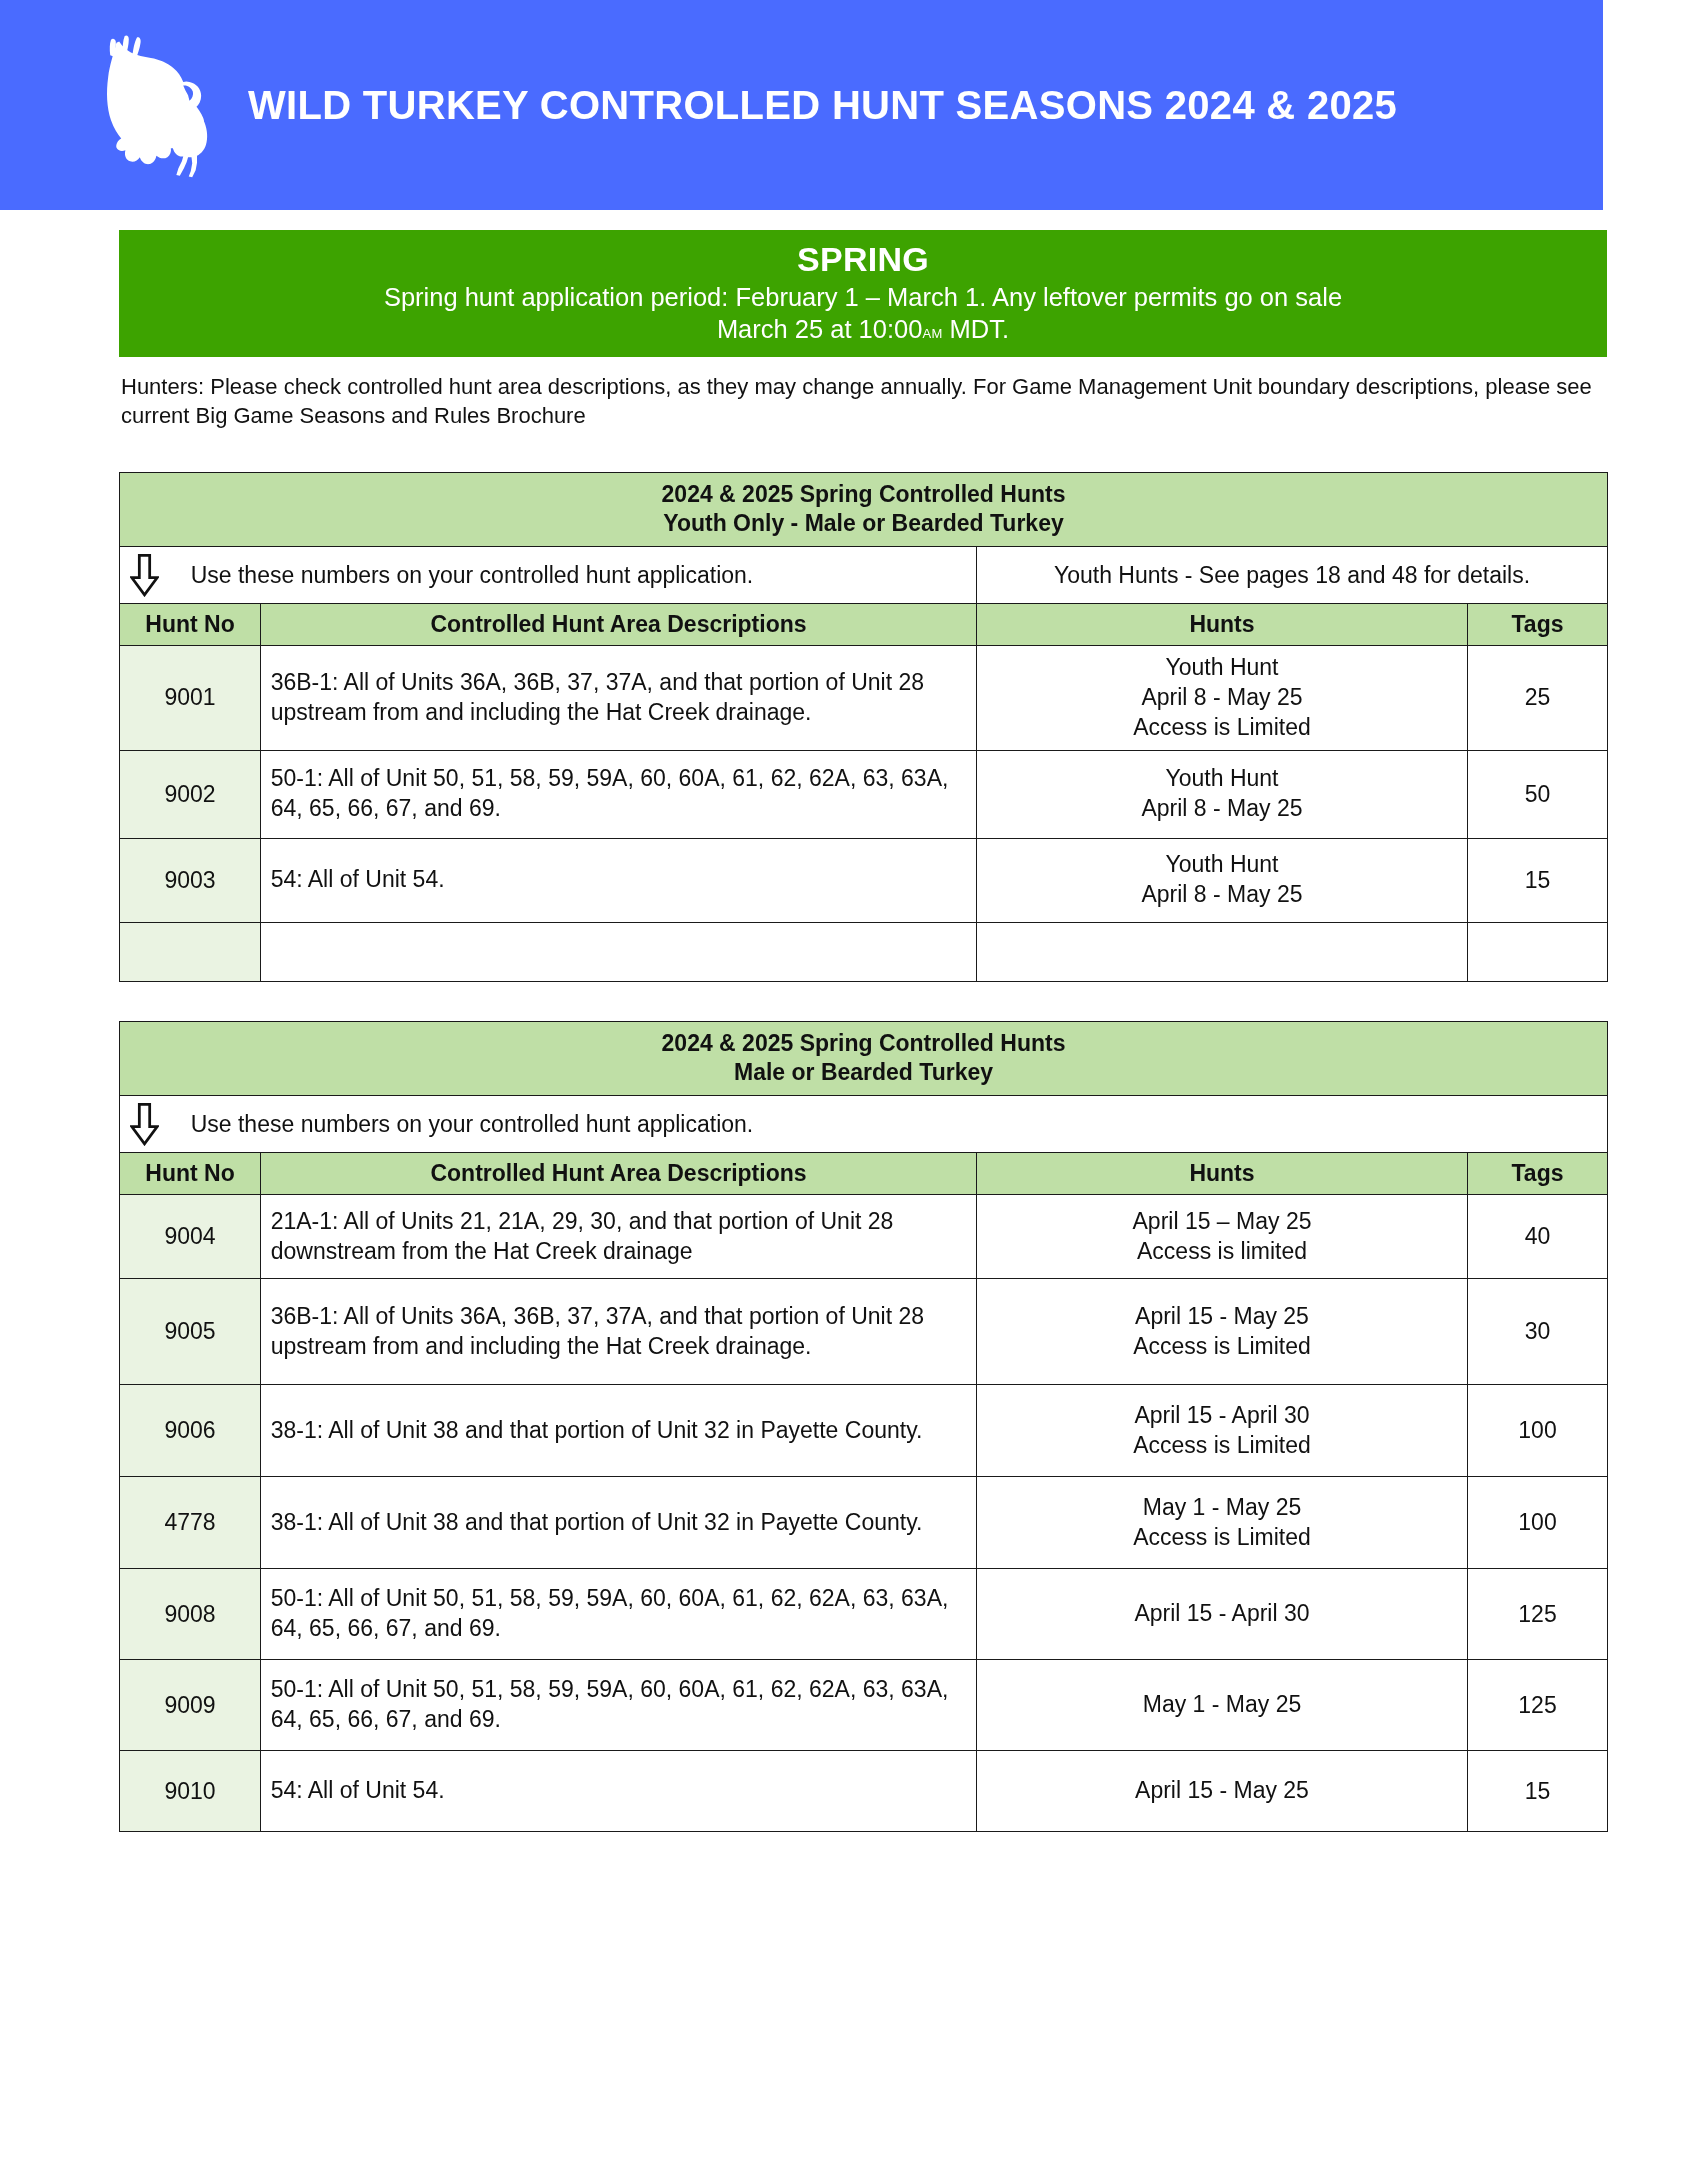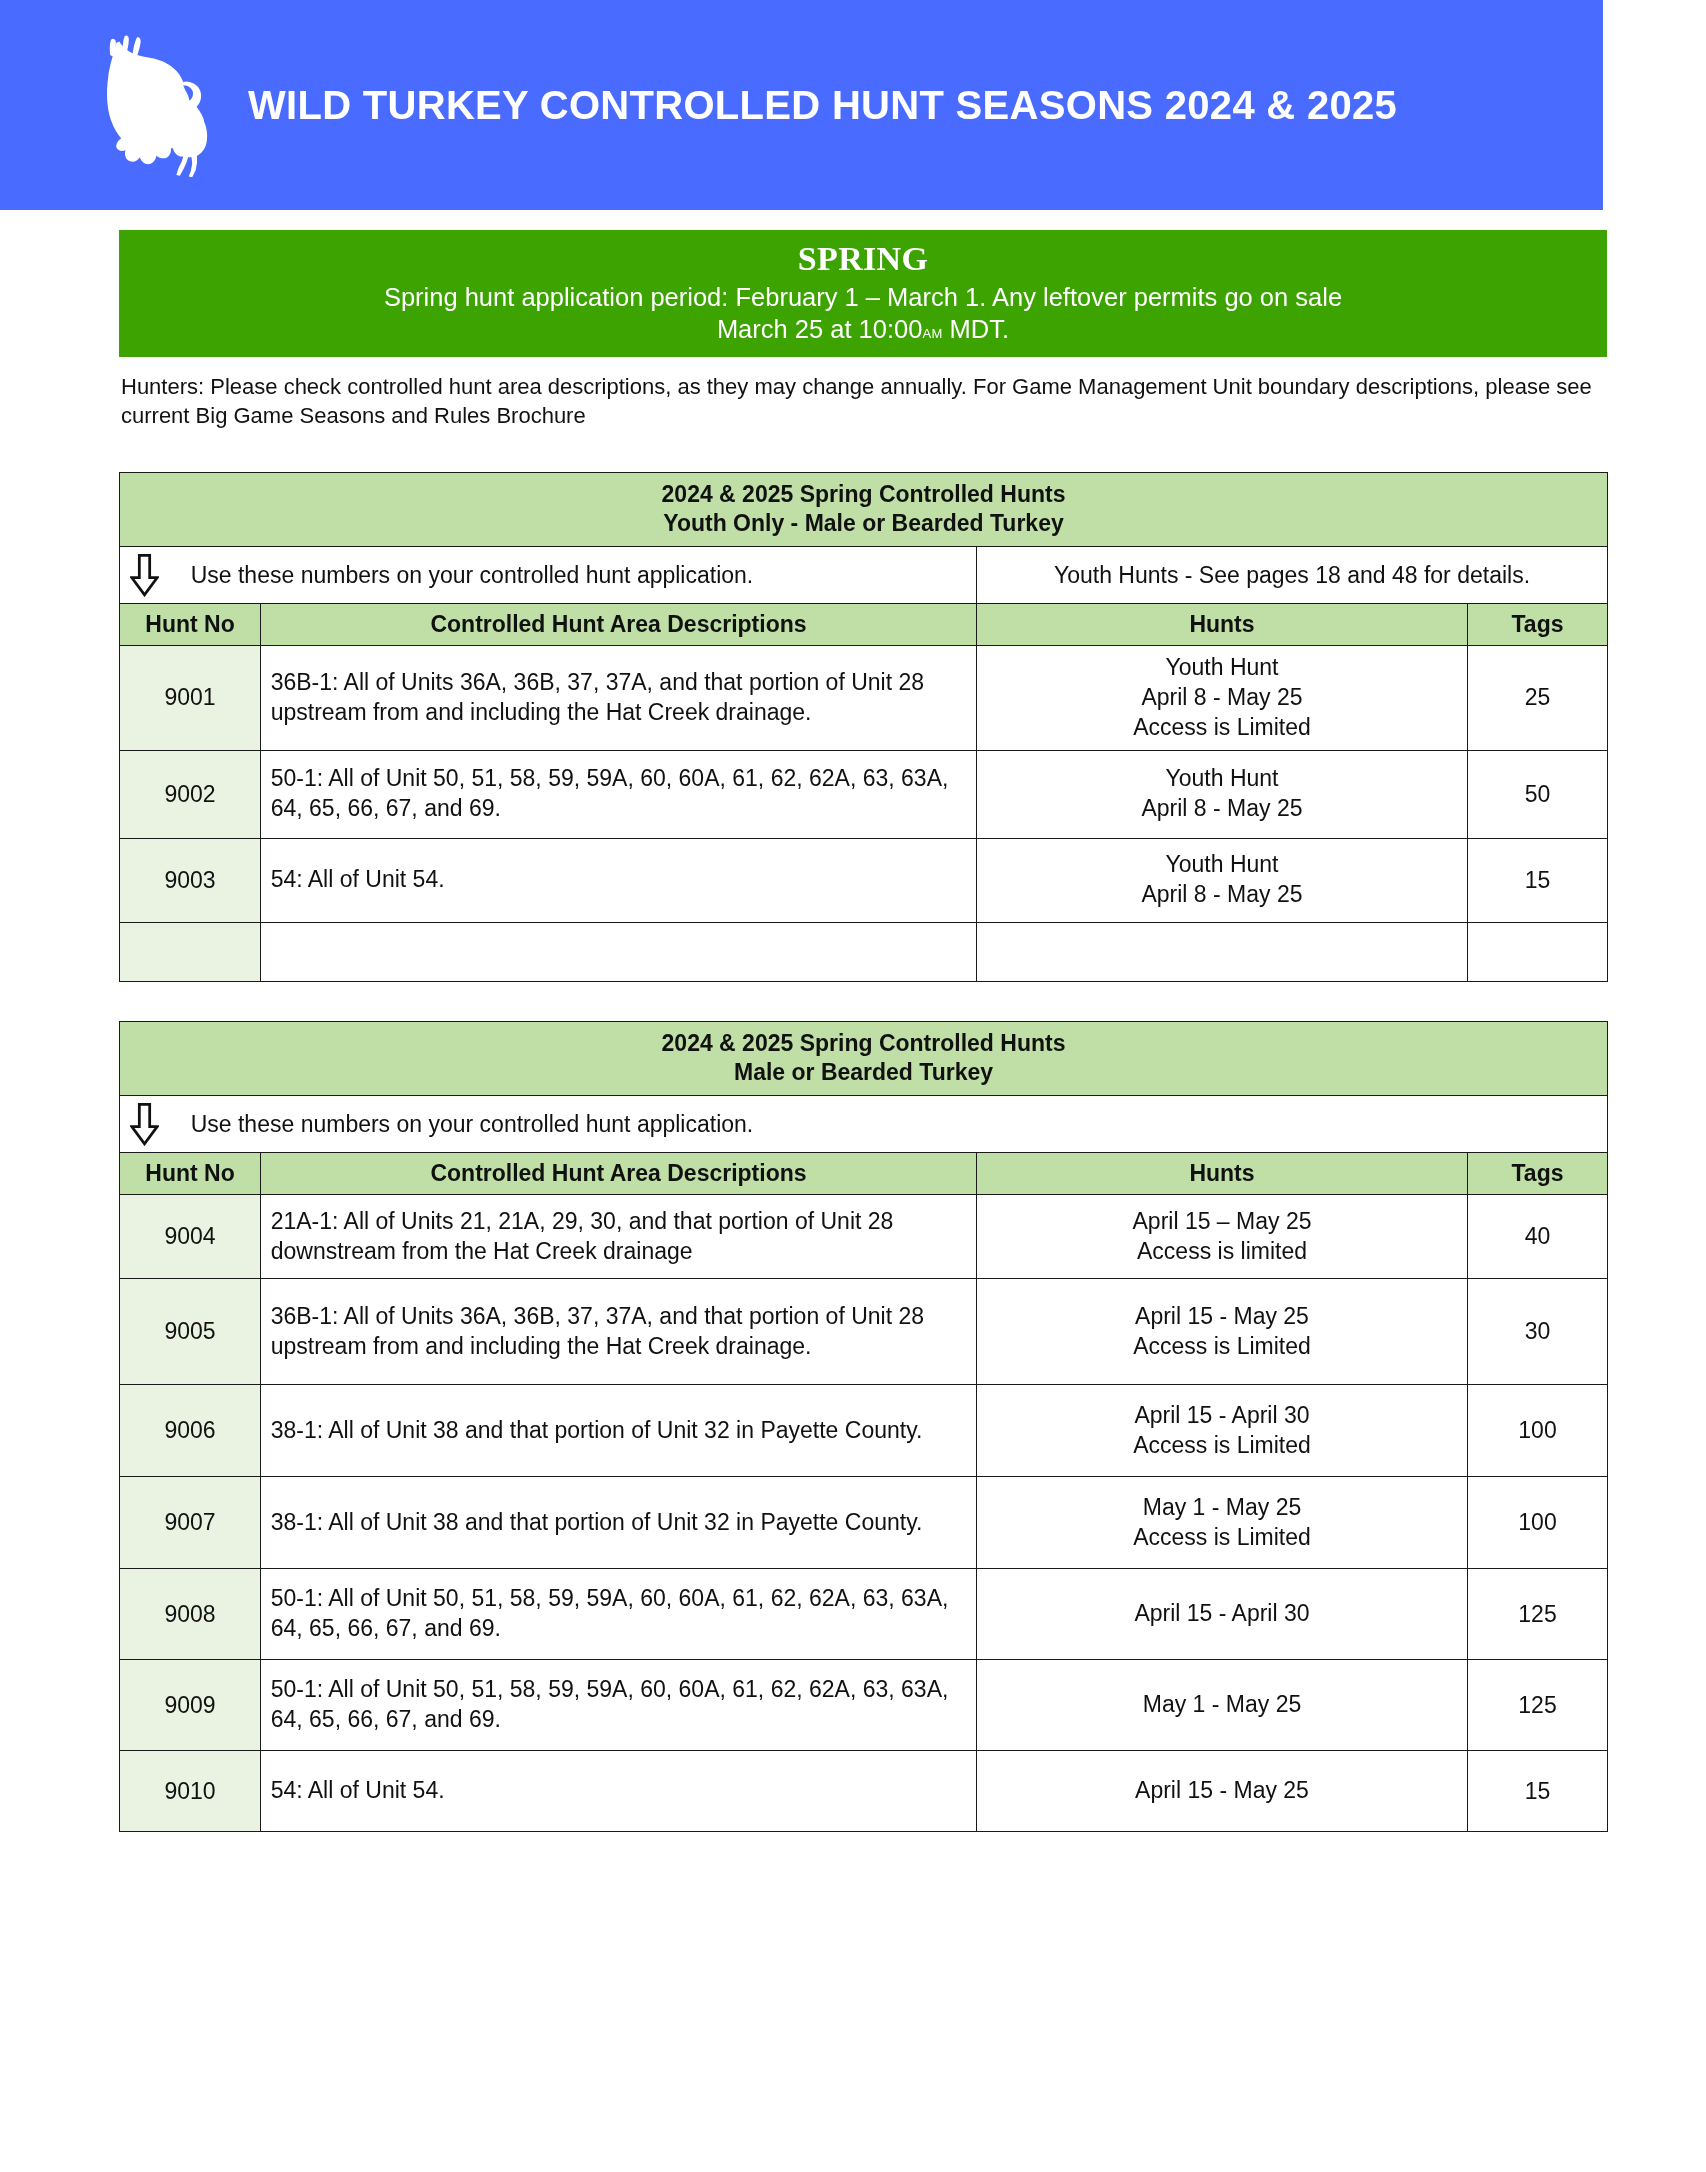--- a/index.html
+++ b/index.html
@@ -54,21 +54,20 @@
     color: #ffffff;
     text-align: center;
     padding: 9.7px 20.7px 12.4px 20.7px;
     box-sizing: border-box;
   }
   .season-title {
     font-size: 34px;
     font-weight: bold;
     line-height: 1.12;
     letter-spacing: 0.3px;
-    font-family: Liberation Serif, serif;
   }
   .season-sub {
     font-size: 25.5px;
     line-height: 1.26;
     margin-top: 2.8px;
   }
   .smallcaps {
     font-size: 13px;
     letter-spacing: 0.3px;
   }
@@ -335,21 +334,21 @@
       <td class="cell-huntno">9006</td>
       <td class="cell-desc">38-1: All of Unit 38 and that portion of Unit 32 in Payette County.</td>
       <td class="cell-hunts">
         <div>April 15 - April 30</div>
         <div>Access is Limited</div>
       </td>
       <td class="cell-tags">100</td>
     </tr>
 
     <tr style="height:92px;">
-      <td class="cell-huntno">9007</td>
+      <td class="cell-huntno">4778</td>
       <td class="cell-desc">38-1: All of Unit 38 and that portion of Unit 32 in Payette County.</td>
       <td class="cell-hunts">
         <div>May 1 - May 25</div>
         <div>Access is Limited</div>
       </td>
       <td class="cell-tags">100</td>
     </tr>
 
     <tr style="height:91px;">
       <td class="cell-huntno">9008</td>

